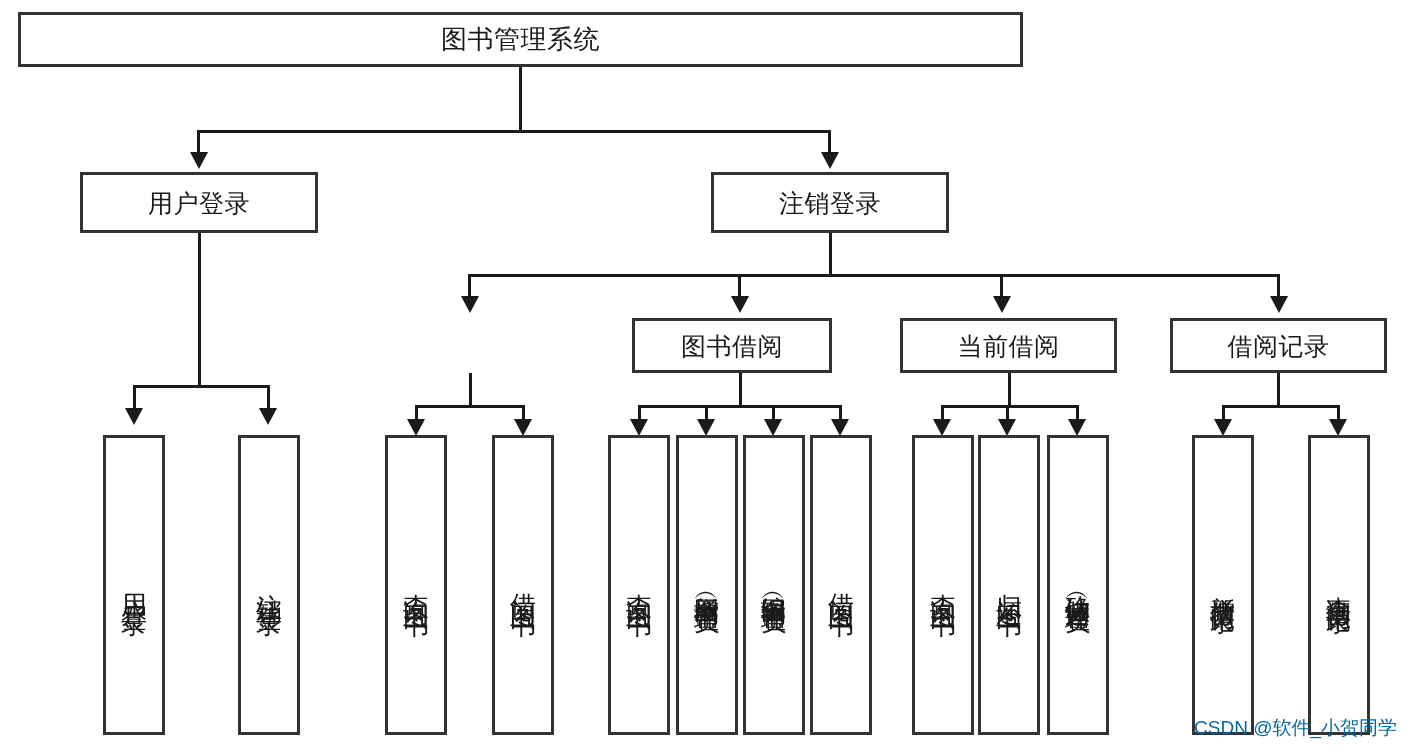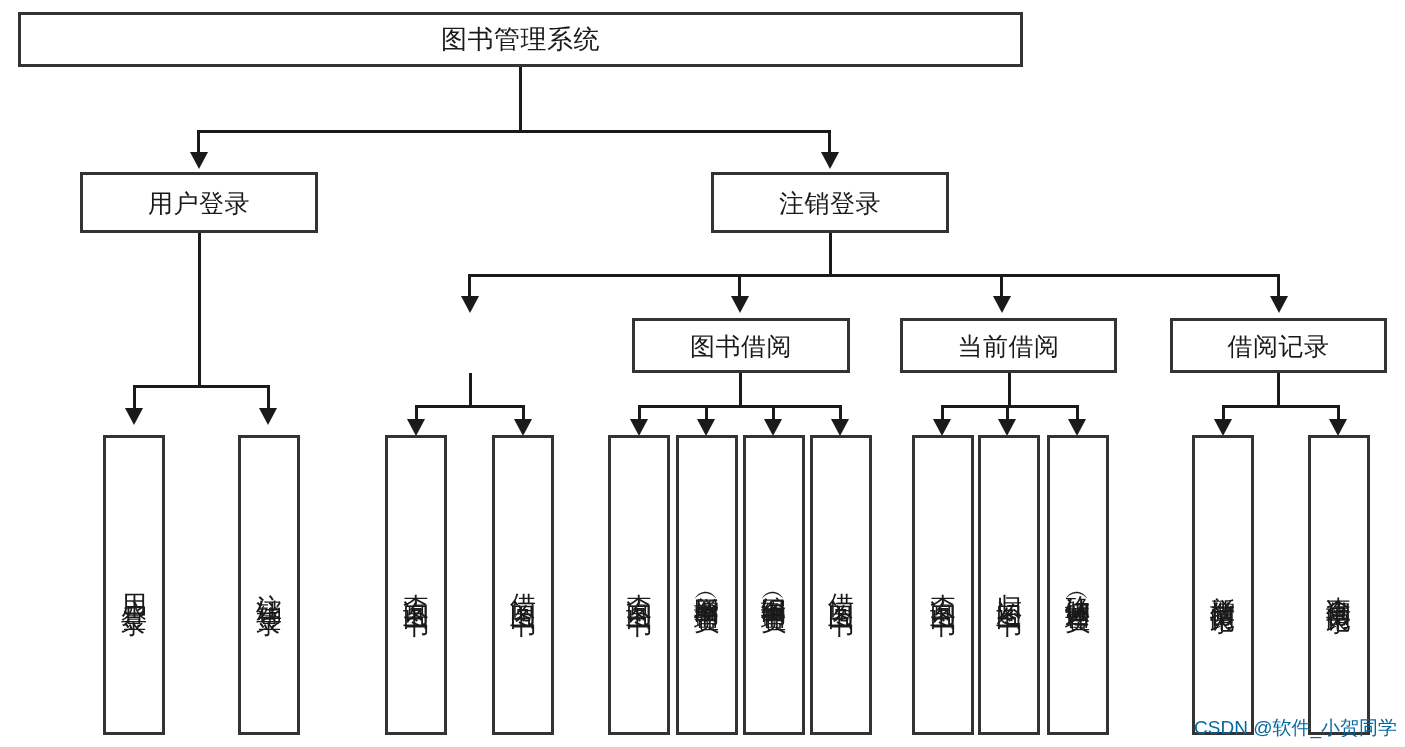--- a/index.html
+++ b/index.html
@@ -107,21 +107,21 @@
   <div class="conn hline" style="left:468px; top:274px; width:812px;"></div>
   <div class="conn vline" style="left:468px; top:274px; height:22px;"></div>
   <div class="conn vline" style="left:738px; top:274px; height:22px;"></div>
   <div class="conn vline" style="left:1000px; top:274px; height:22px;"></div>
   <div class="conn vline" style="left:1277px; top:274px; height:22px;"></div>
   <div class="arrow" style="left:461px; top:296px;"></div>
   <div class="arrow" style="left:731px; top:296px;"></div>
   <div class="arrow" style="left:993px; top:296px;"></div>
   <div class="arrow" style="left:1270px; top:296px;"></div>
 
-  <div class="node h" style="left:632px; top:318px; width:218px; height:55px;">
+  <div class="node h" style="left:632px; top:318px; width:200px; height:55px;">
     <span>图书借阅</span>
   </div>
   <div class="node h" style="left:1170px; top:318px; width:217px; height:55px;">
     <span>借阅记录</span>
   </div>
   <div class="node h" style="left:900px; top:318px; width:217px; height:55px;">
     <span>当前借阅</span>
   </div>
 
   <div class="conn vline" style="left:469px; top:373px; height:32px;"></div>

